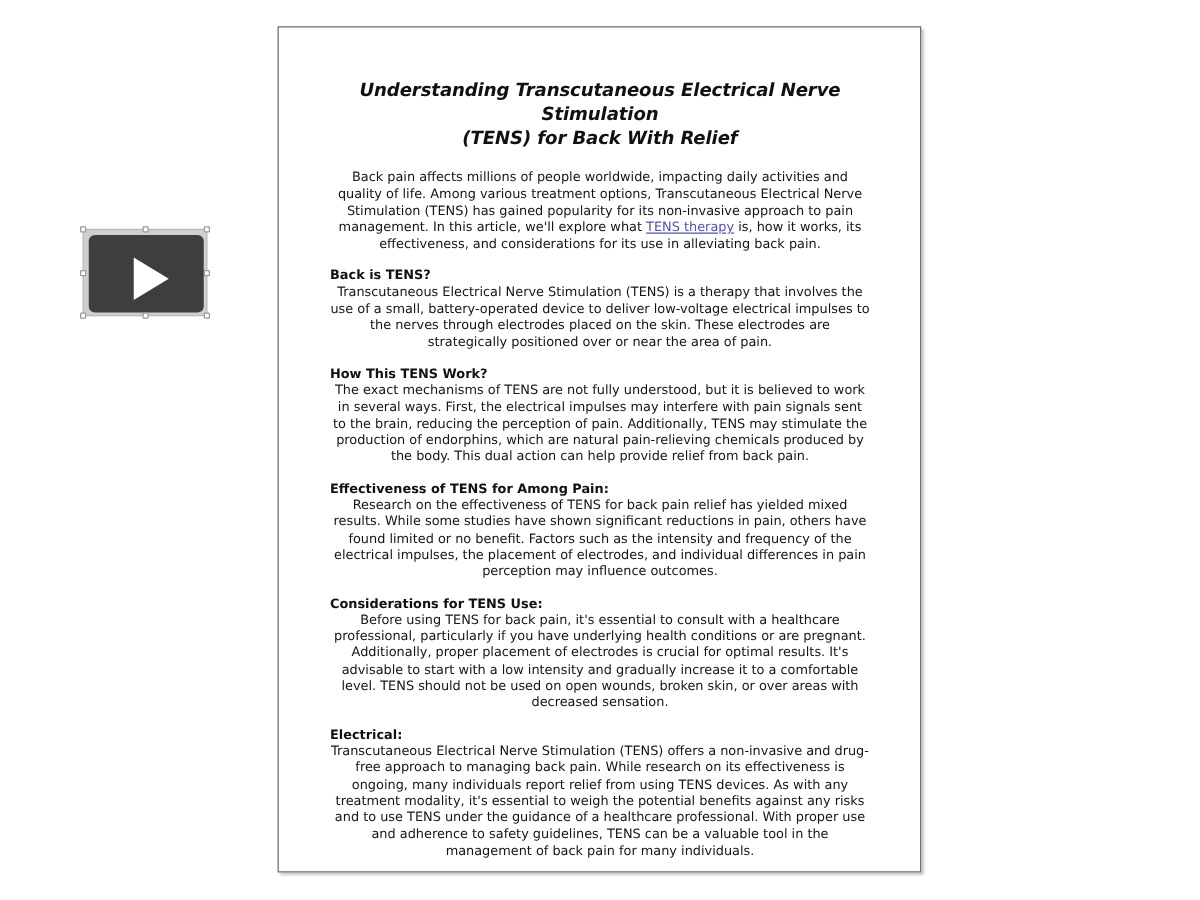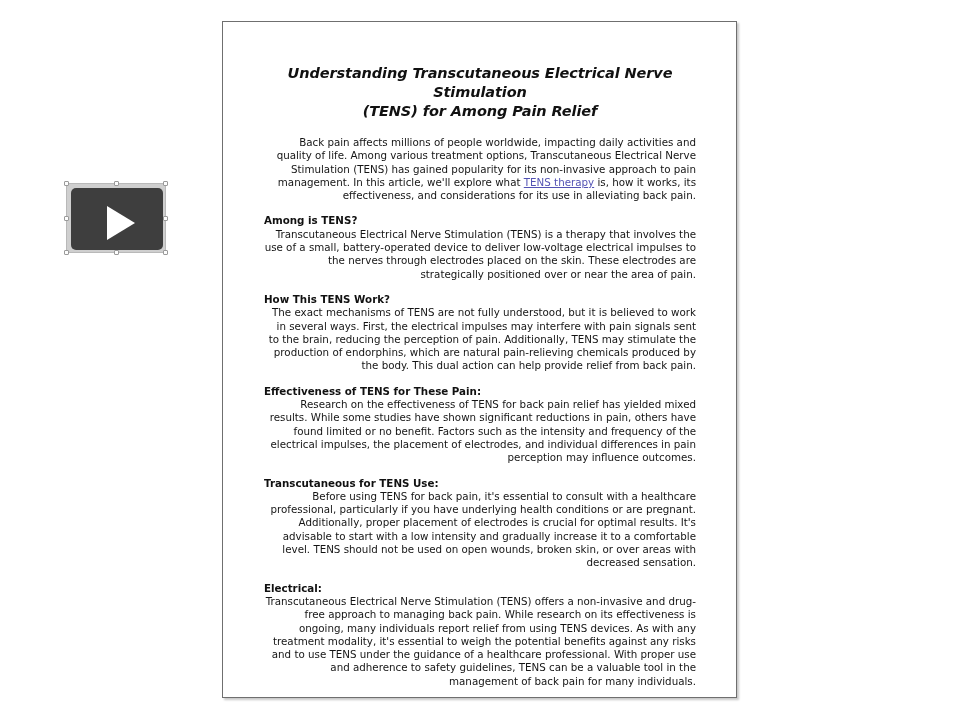--- a/index.html
+++ b/index.html
@@ -121,21 +121,21 @@
     font-weight: bold;
     line-height: 13.3px;
     color: #111111;
     margin: 0;
   }
   .section-paragraph {
     font-size: 10.3px;
     line-height: 13.3px;
     color: #141414;
     margin: 0;
-    text-align: right;
+    text-align: center;
   }
   .inline-link {
     color: #5352b4;
     text-decoration: underline;
   }
 </style>
 </head>
 <body>
 
 <div id="slide-canvas">
@@ -154,44 +154,44 @@
     <div class="sel-handle sh-sw"></div>
     <div class="sel-handle sh-s"></div>
     <div class="sel-handle sh-se"></div>
   </div>
 
   <div id="document-sheet">
     <div id="document-body">
 
       <h1 id="doc-title">
         <span class="title-line">Understanding Transcutaneous Electrical Nerve Stimulation</span>
-        <span class="title-line">(TENS) for Among Pain Relief</span>
+        <span class="title-line">(TENS) for Back With Relief</span>
       </h1>
 
       <div class="article-section">
         <p class="section-paragraph"><span>Back pain affects millions of people worldwide, impacting daily activities and quality of life. Among various treatment options, Transcutaneous Electrical Nerve Stimulation (TENS) has gained popularity for its non-invasive approach to pain management. In this article, we'll explore what </span><a class="inline-link" href="#">TENS therapy</a><span> is, how it works, its effectiveness, and considerations for its use in alleviating back pain.</span></p>
       </div>
 
       <div class="article-section">
-        <p class="section-heading">Among is TENS?</p>
+        <p class="section-heading">Back is TENS?</p>
         <p class="section-paragraph">Transcutaneous Electrical Nerve Stimulation (TENS) is a therapy that involves the use of a small, battery-operated device to deliver low-voltage electrical impulses to the nerves through electrodes placed on the skin. These electrodes are strategically positioned over or near the area of pain.</p>
       </div>
 
       <div class="article-section">
         <p class="section-heading">How This TENS Work?</p>
         <p class="section-paragraph">The exact mechanisms of TENS are not fully understood, but it is believed to work in several ways. First, the electrical impulses may interfere with pain signals sent to the brain, reducing the perception of pain. Additionally, TENS may stimulate the production of endorphins, which are natural pain-relieving chemicals produced by the body. This dual action can help provide relief from back pain.</p>
       </div>
 
       <div class="article-section">
-        <p class="section-heading">Effectiveness of TENS for These Pain:</p>
+        <p class="section-heading">Effectiveness of TENS for Among Pain:</p>
         <p class="section-paragraph">Research on the effectiveness of TENS for back pain relief has yielded mixed results. While some studies have shown significant reductions in pain, others have found limited or no benefit. Factors such as the intensity and frequency of the electrical impulses, the placement of electrodes, and individual differences in pain perception may influence outcomes.</p>
       </div>
 
       <div class="article-section">
-        <p class="section-heading">Transcutaneous for TENS Use:</p>
+        <p class="section-heading">Considerations for TENS Use:</p>
         <p class="section-paragraph">Before using TENS for back pain, it's essential to consult with a healthcare professional, particularly if you have underlying health conditions or are pregnant. Additionally, proper placement of electrodes is crucial for optimal results. It's advisable to start with a low intensity and gradually increase it to a comfortable level. TENS should not be used on open wounds, broken skin, or over areas with decreased sensation.</p>
       </div>
 
       <div class="article-section">
         <p class="section-heading">Electrical:</p>
         <p class="section-paragraph">Transcutaneous Electrical Nerve Stimulation (TENS) offers a non-invasive and drug-free approach to managing back pain. While research on its effectiveness is ongoing, many individuals report relief from using TENS devices. As with any treatment modality, it's essential to weigh the potential benefits against any risks and to use TENS under the guidance of a healthcare professional. With proper use and adherence to safety guidelines, TENS can be a valuable tool in the management of back pain for many individuals.</p>
       </div>
 
     </div>
   </div>

